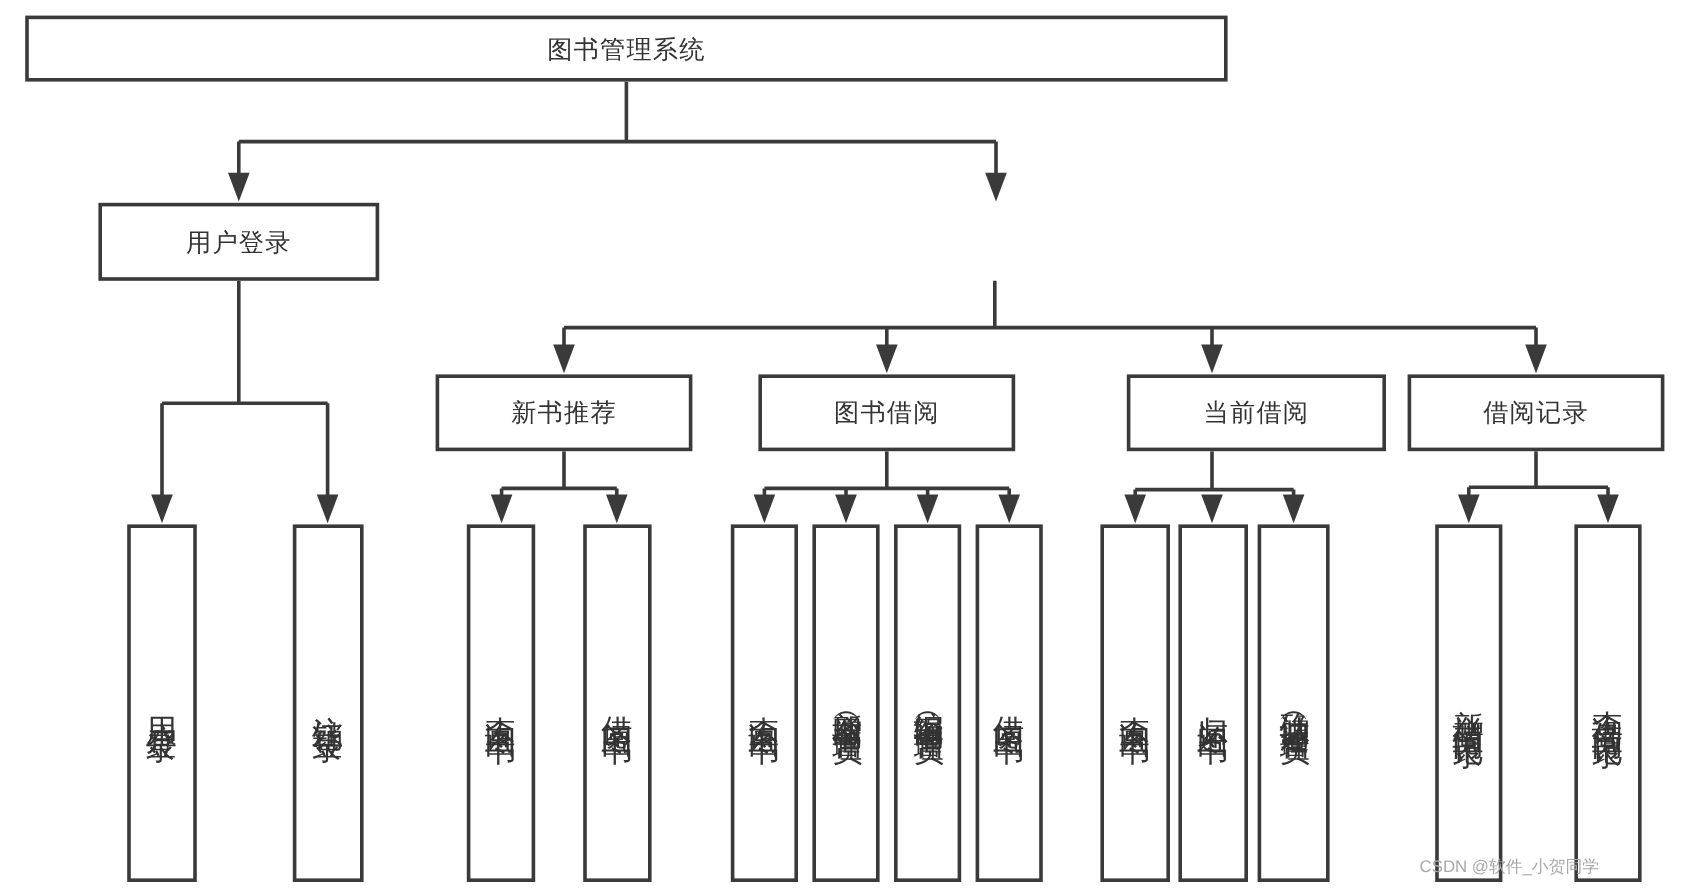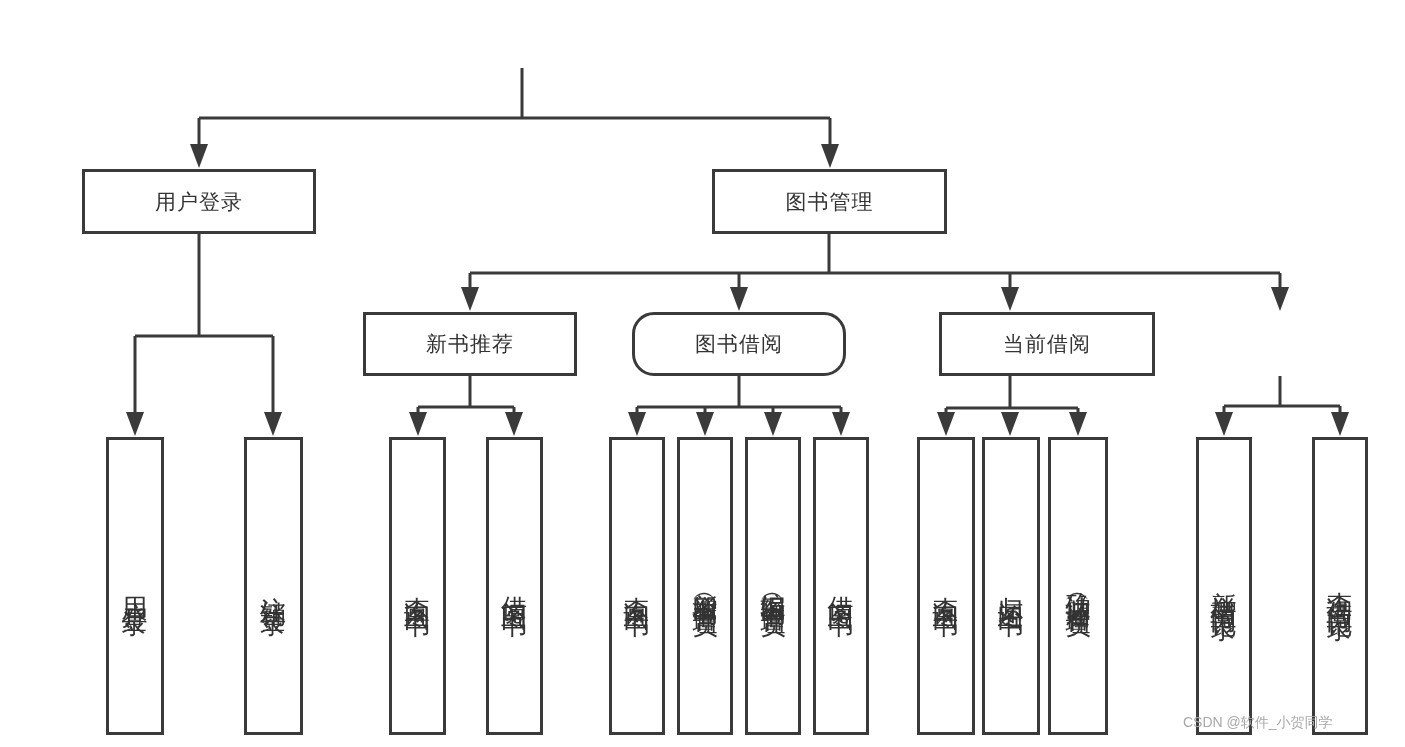--- a/index.html
+++ b/index.html
@@ -81,36 +81,39 @@
       <polygon points="764,412 782,412 773,436"></polygon>
       <polygon points="832,412 850,412 841,436"></polygon>
       <polygon points="937,412 955,412 946,436"></polygon>
       <polygon points="1001,412 1019,412 1010,436"></polygon>
       <polygon points="1069,412 1087,412 1078,436"></polygon>
       <polygon points="1215,412 1233,412 1224,436"></polygon>
       <polygon points="1331,412 1349,412 1340,436"></polygon>
     </g>
   </svg>
 
+  <div class="box h" style="left:21px; top:13px; width:1002px; height:55px;">
+    <span>图书管理系统</span>
+  </div>
 
   <div class="box h" style="left:82px; top:169px; width:234px; height:65px;">
     <span>用户登录</span>
-  </div>
-  <div class="box h" style="left:712px; top:169px; width:235px; height:65px;">
-    <span>图书管理</span>
   </div>
 
   <div class="box h" style="left:363px; top:312px; width:214px; height:64px;font-family:Liberation Mono, monospace;">
     <span>新书推荐</span>
   </div>
-  <div class="box h" style="left:632px; top:312px; width:214px; height:64px;border-radius:22px;">
+  <div class="box h" style="left:632px; top:312px; width:214px; height:64px;">
     <span>图书借阅</span>
   </div>
   <div class="box h" style="left:902px; top:312px; width:216px; height:64px;margin-left:37px;">
     <span>当前借阅</span>
+  </div>
+  <div class="box h" style="left:1173px; top:312px; width:214px; height:64px;">
+    <span>借阅记录</span>
   </div>
 
   <div class="box v" style="left:106px; top:437px; width:58px; height:298px;">
     <span>用户登录</span>
   </div>
   <div class="box v" style="left:244px; top:437px; width:59px; height:298px;">
     <span>注销登录</span>
   </div>
 
   <div class="box v" style="left:389px; top:437px; width:57px; height:298px;">

